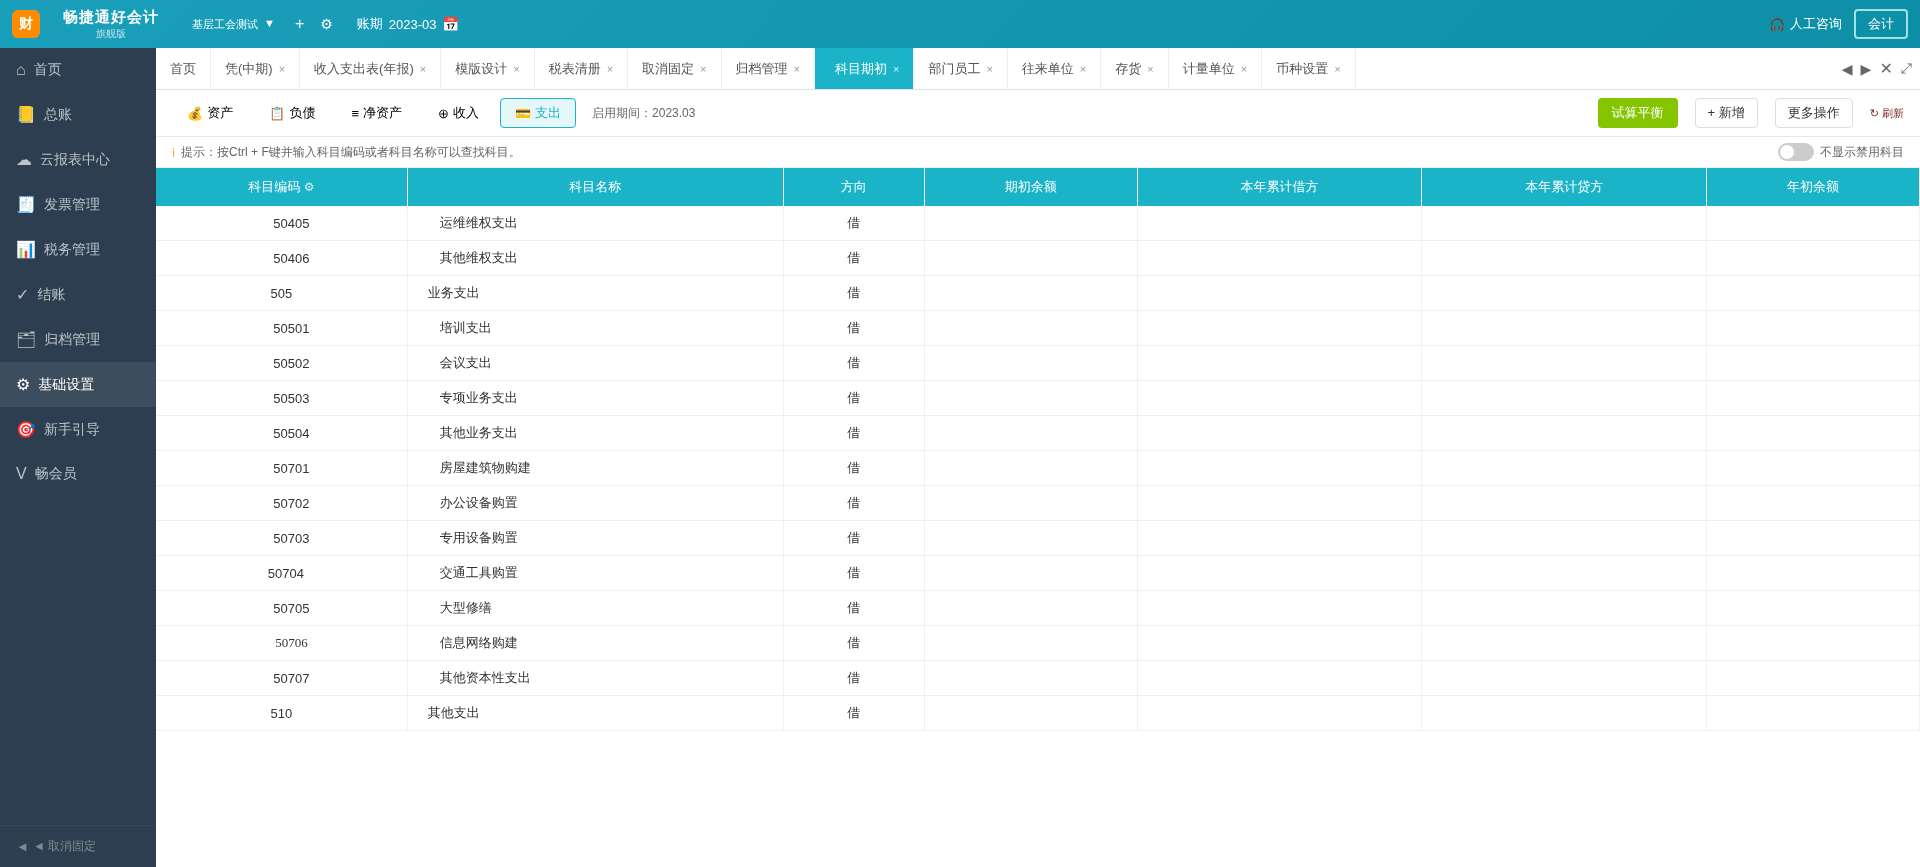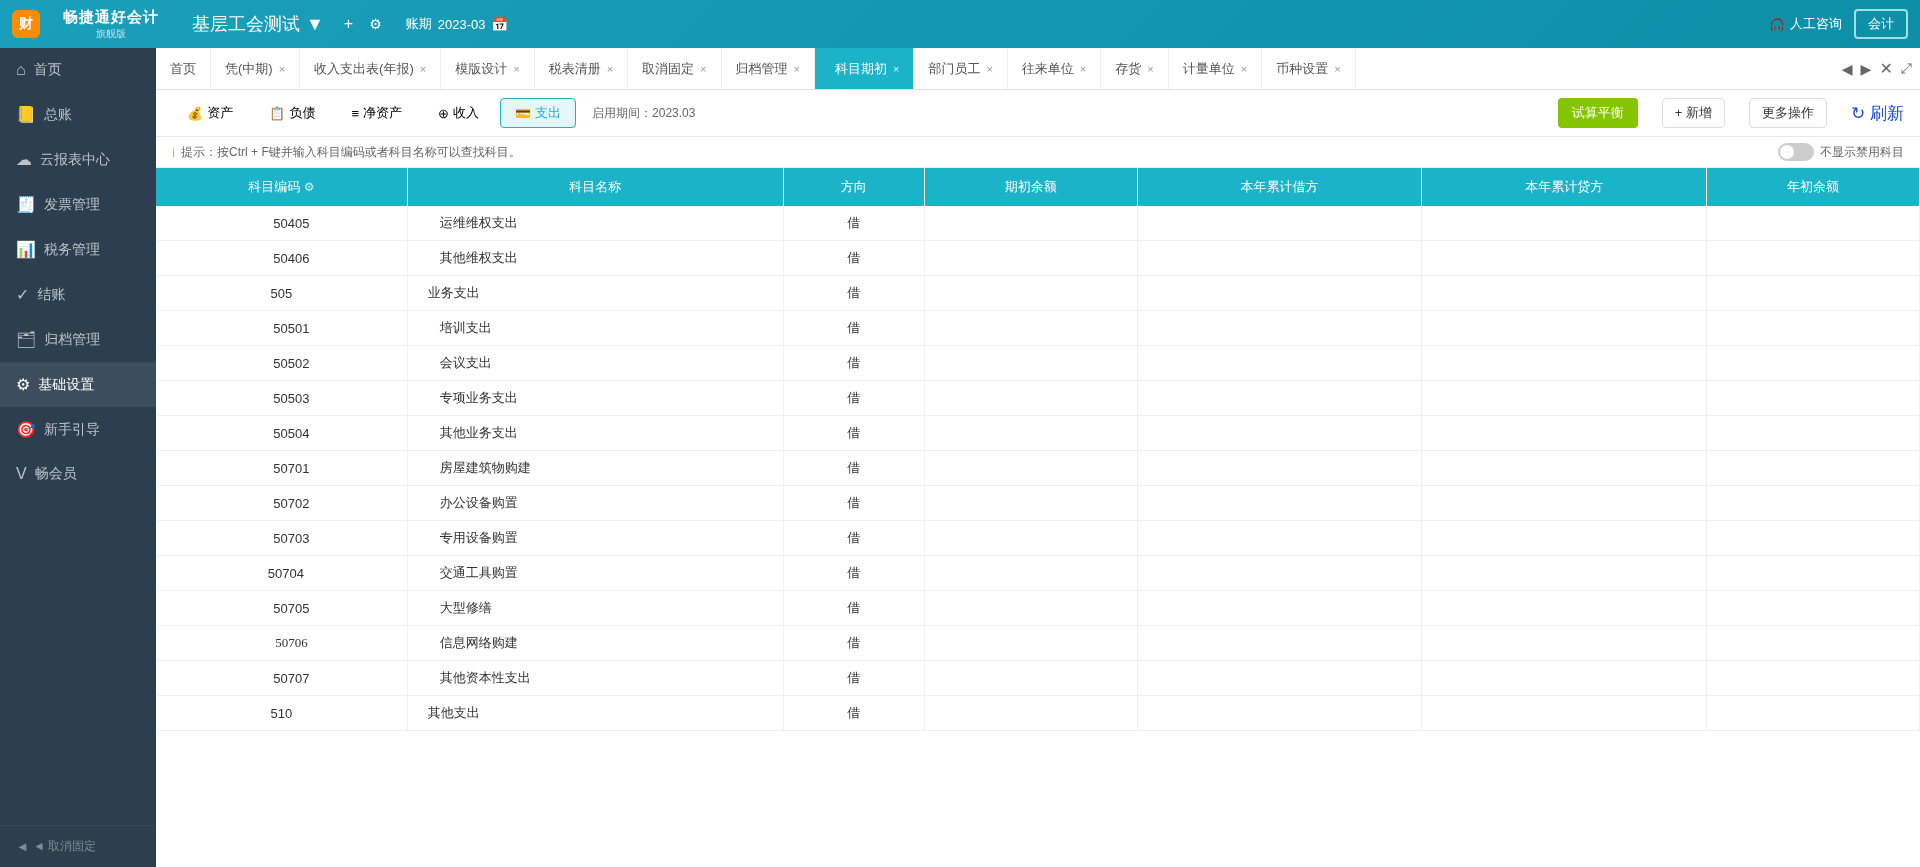--- a/index.html
+++ b/index.html
@@ -35,22 +35,22 @@
     .logo-icon {
       width: 28px; height: 28px;
       background: #ff8c00;
       border-radius: 6px;
       display: flex; align-items: center; justify-content: center;
       color: white; font-size: 14px; font-weight: bold;
       margin-right: 6px;
     }
     .logo-row { display: flex; align-items: center; }
     .company-selector {
-      display: flex; align-items: center; gap: 6px;
-      color: #fff; font-size: 18px; cursor: pointer;
+      display: flex; gap: 6px;
+      color: #fff; font-size: 11px; cursor: pointer;
       padding: 4px 8px;
       border-radius: 4px;
     }
     .period-info {
       display: flex; align-items: center; gap: 6px;
       color: #fff; font-size: 13px; margin-left: 12px;
     }
     .header-right {
       margin-left: auto;
       display: flex; align-items: center; gap: 12px;
@@ -146,40 +146,40 @@
       padding: 5px 14px;
       border-radius: 4px;
       font-size: 13px;
       cursor: pointer;
       border: 1px solid transparent;
     }
     .filter-tab.active { background: #e6f7fa; border-color: #1ab3c8; color: #1ab3c8; }
     .period-label {
       margin-left: 8px; color: #666; font-size: 12px;
     }
-    .header-actions { margin-left: auto; display: flex; align-items: center; gap: 24px; }
+    .header-actions { margin-left: auto; display: flex; align-items: center; gap: 17px; }
     .btn-balance {
       background: #85c500;
       color: #fff;
       border: none;
       padding: 6px 14px;
       border-radius: 4px;
       font-size: 13px;
       cursor: pointer;
     }
     .btn-add {
       background: none; border: 1px solid #ddd; padding: 5px 12px;
       border-radius: 4px; font-size: 13px; cursor: pointer; color: #333;
     }
     .btn-more {
       background: none; border: 1px solid #ddd; padding: 5px 12px;
       border-radius: 4px; font-size: 13px; cursor: pointer; color: #333;
     }
     .btn-refresh {
-      background: none; border: none; font-size: 17px; cursor: pointer; color: #1d4ed8;
+      background: none; border: none; font-size: 11px; cursor: pointer; color: #7f1d1d;
     }
 
     
     .tip-bar {
       background: #fff;
       padding: 6px 16px;
       font-size: 12px;
       color: #666;
       border-bottom: 1px solid #eee;
       display: flex; align-items: center; gap: 6px;

